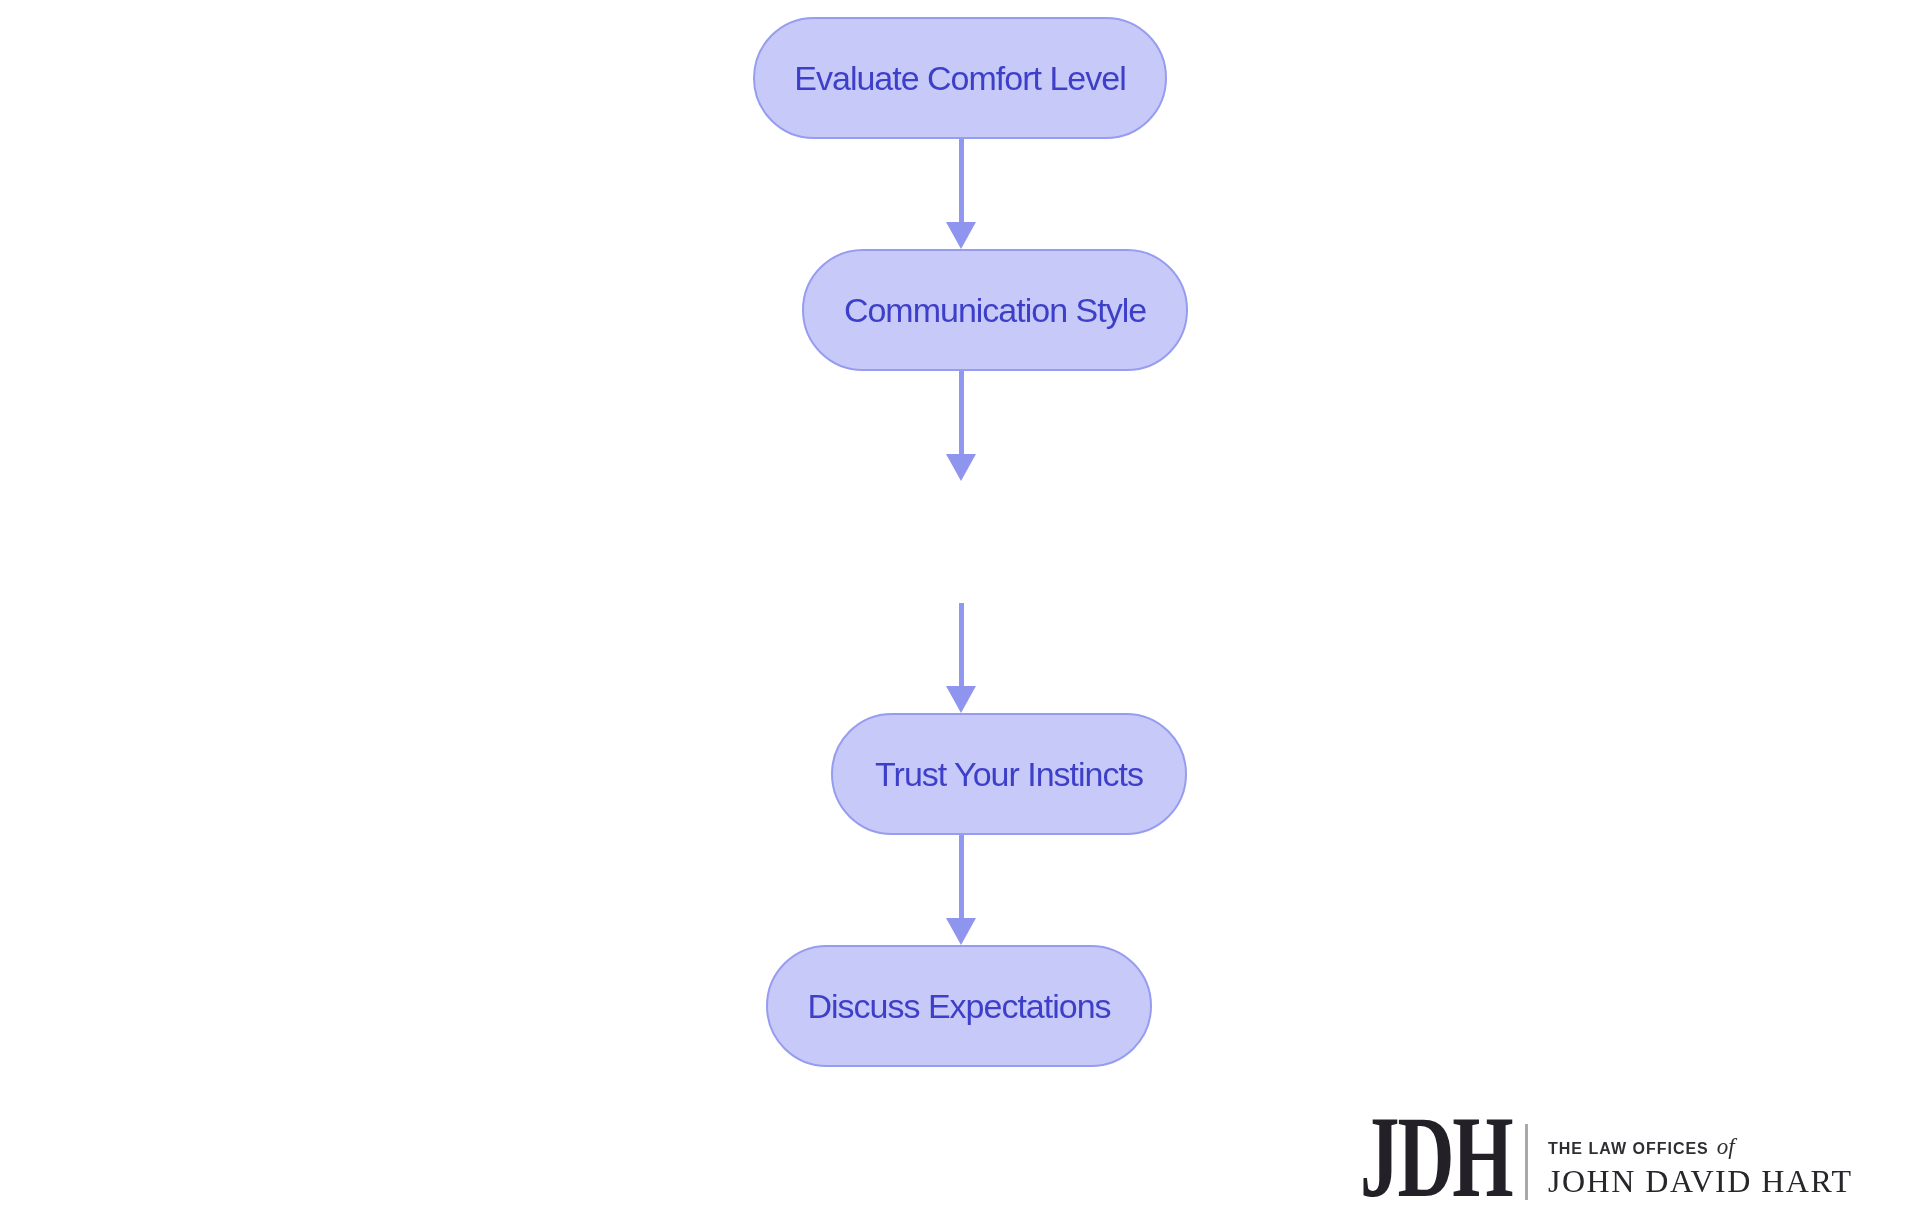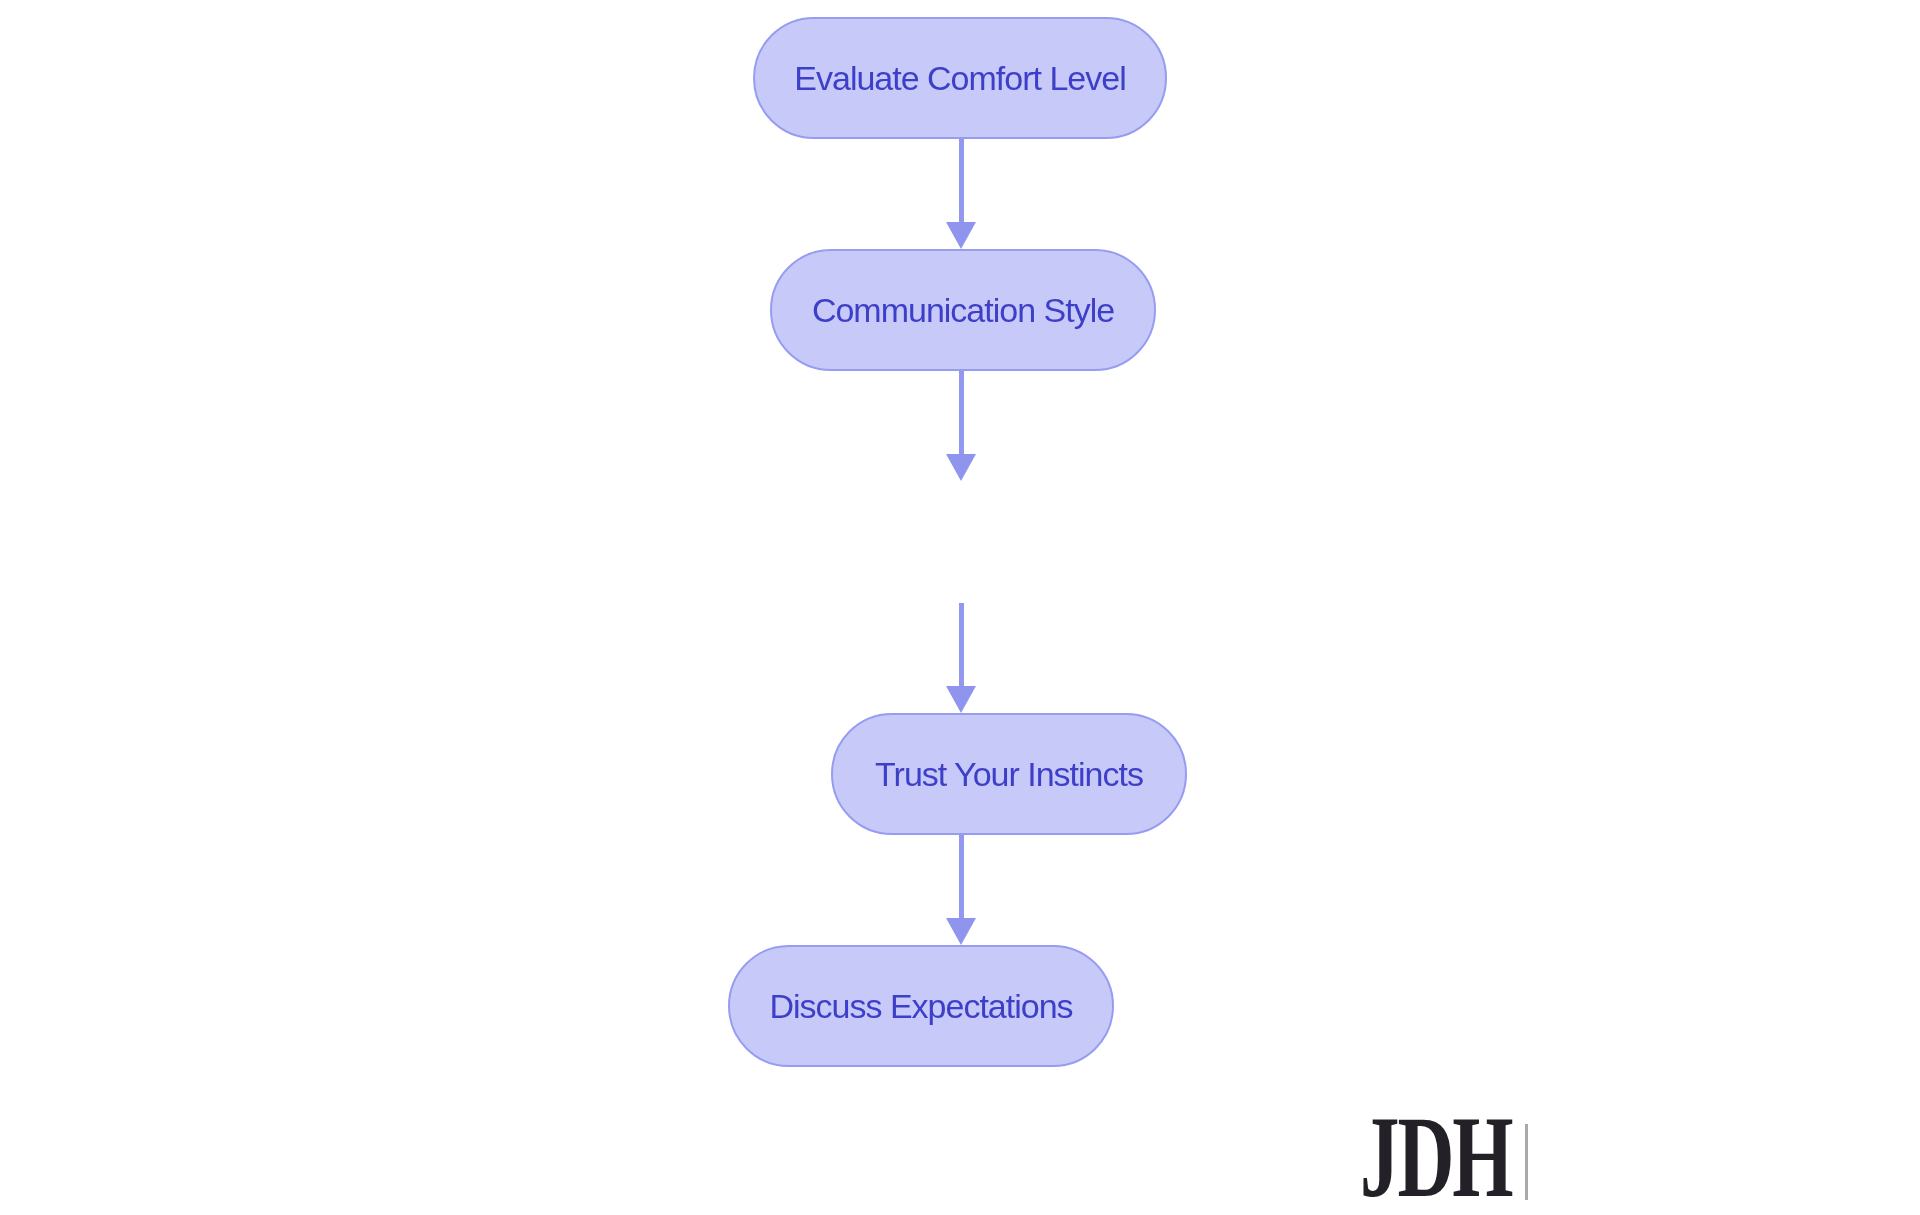--- a/index.html
+++ b/index.html
@@ -26,24 +26,24 @@
     border: 2px solid #969cf0;
     display: flex;
     align-items: center;
     justify-content: center;
     font-size: 34px;
     letter-spacing: -1px;
     color: #3d3fc8;
     white-space: nowrap;
   }
   .node-1 { left: 753px; top:  17px; width: 414px; }
-  .node-2 { left: 770px; top: 249px; width: 386px; text-align: center; }
+  .node-2 { left: 802px; top: 249px; width: 386px; text-align: center; }
   .node-3 { left: 792px; top: 481px; width: 342px; }
   .node-4 { left: 831px; top: 713px; width: 356px; }
-  .node-5 { left: 728px; top: 945px; width: 386px; justify-content: center; }
+  .node-5 { left: 766px; top: 945px; width: 386px; justify-content: center; }
 
   
   .arrow {
     position: absolute;
     left: 946px;
     width: 30px;
     height: 110px;
     display: flex;
     flex-direction: column;
     align-items: center;
@@ -162,15 +162,22 @@
     <div class="head"></div>
   </div>
 
   <div class="node node-5">
     <span>Discuss Expectations</span>
   </div>
 
   <div class="logo">
     <div class="logo-monogram">JDH</div>
     <div class="logo-divider"></div>
+    <div class="logo-text">
+      <div class="logo-line1">
+        <span>THE LAW OFFICES</span>
+        <span class="of">of</span>
+      </div>
+      <div class="logo-line2">JOHN DAVID HART</div>
+    </div>
   </div>
 
 </div>
 
 </body></html>

